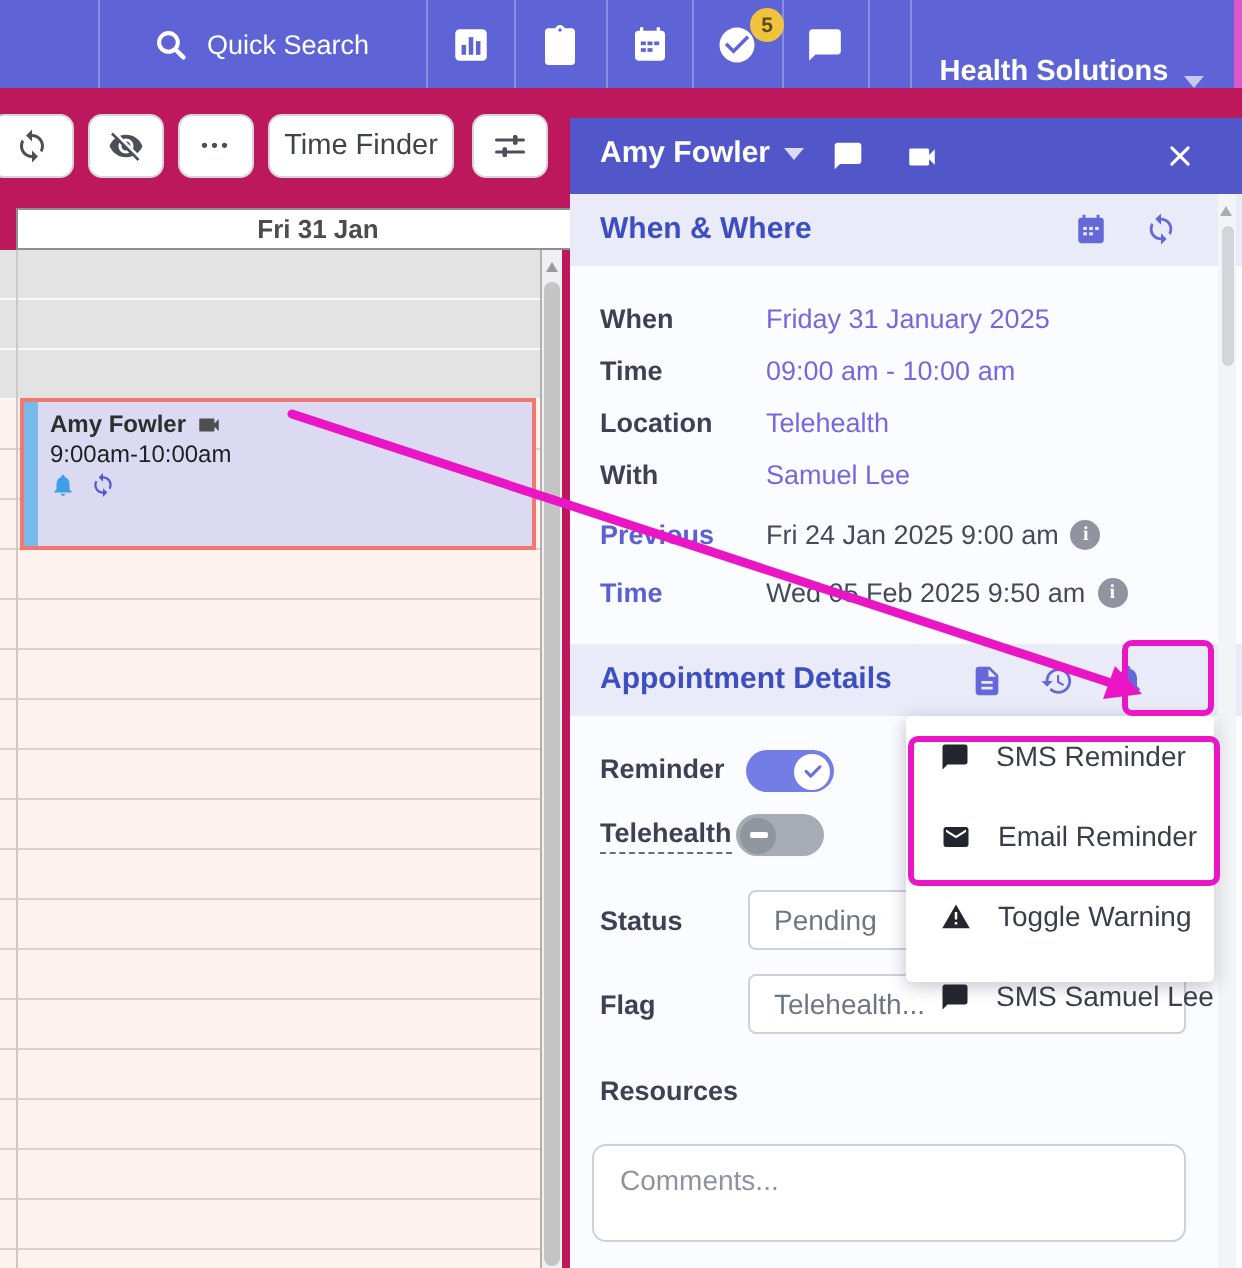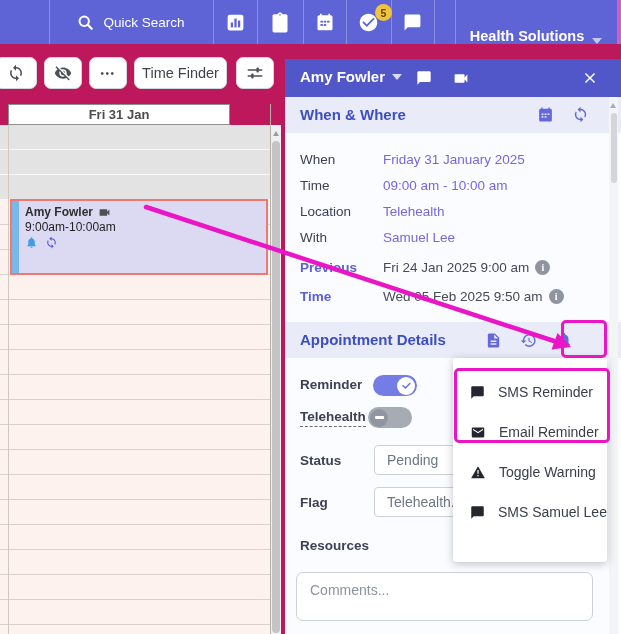--- a/index.html
+++ b/index.html
@@ -21,21 +21,21 @@
          color:#5c4913;font-size:10.5px;font-weight:700;display:flex;align-items:center;justify-content:center;}
   .nav-sliver{left:617px;top:0;width:4px;height:44px;background:#dd59cb;}
 
   
   .tbtn{position:absolute;top:57px;height:32px;background:#fff;border:1px solid #d3d6dc;border-radius:7px;
         display:flex;align-items:center;justify-content:center;box-sizing:border-box;cursor:pointer;color:#4b5058;}
   .tbtn-label{font-size:14.5px;color:#3f434c;}
   .dots{font-size:10px;letter-spacing:1.5px;color:#4b5058;}
 
   
-  .cal-header{left:8px;top:104px;width:222px;height:21px;background:#fff;border:1px solid #8f8f8f;box-sizing:border-box;
+  .cal-header{left:8px;top:104px;width:302px;height:21px;background:#fff;border:1px solid #8f8f8f;box-sizing:border-box;
               display:flex;align-items:center;justify-content:center;font-size:13px;font-weight:700;color:#4c4c4c;}
   .cal-gray{left:0;top:125px;width:270px;height:75px;
             background:repeating-linear-gradient(to bottom,#e3e3e3 0 24px,#f8f8f8 24px 25px);}
   .cal-pink{left:0;top:200px;width:270px;height:434px;
             background:repeating-linear-gradient(to bottom,#fdf2ee 0 24px,#dad3cc 24px 25px);}
   .cal-vline-l{left:8px;top:125px;width:1px;height:509px;background:#cfc9c2;}
   .cal-vline-r{left:270px;top:104px;width:1px;height:530px;background:#b5afa9;}
   .appt{left:10px;top:199px;width:258px;height:76px;background:#dcd9f2;border:2px solid #f0786f;box-sizing:border-box;cursor:pointer;}
   .appt-strip{position:absolute;left:0;top:0;width:7px;height:100%;background:#79b8ea;}
   .appt-title{position:absolute;left:13px;top:4px;font-size:12px;font-weight:700;color:#2e2e2e;display:flex;align-items:center;gap:5px;}
@@ -47,21 +47,21 @@
   .sb-arrow{width:0;height:0;border-left:3.5px solid transparent;border-right:3.5px solid transparent;border-bottom:5px solid #9a9aa0;}
 
   
   .panel{left:285px;top:59px;width:336px;height:575px;background:#fbfcff;}
   .panel-header{position:absolute;left:0;top:0;width:100%;height:38px;background:#5157c8;}
   .panel-title{position:absolute;left:15px;top:9px;color:#fff;font-size:15px;font-weight:700;display:flex;align-items:center;gap:7px;cursor:pointer;}
   .band{position:absolute;left:0;width:100%;height:36px;background:#e9ebf8;}
   .band-title{position:absolute;left:15px;top:9px;font-size:15px;font-weight:700;color:#3c4ec0;}
   .band-icons{position:absolute;top:9px;display:flex;gap:18px;align-items:center;}
   .irow{position:absolute;left:15px;height:18px;display:flex;align-items:center;}
-  .ilabel{width:83px;font-size:13.5px;font-weight:400;color:#3d4154;flex:none;}
+  .ilabel{width:83px;font-size:13.5px;font-weight:700;color:#3d4154;flex:none;}
   .ilabel.purple{color:#5b60d2;font-weight:700;}
   .ival{font-size:13.5px;color:#7568de;white-space:nowrap;}
   .ival.dark{color:#454a59;}
   .info-i{display:inline-flex;width:15px;height:15px;border-radius:50%;background:#9094a0;color:#fff;
           font-size:10px;font-weight:700;font-family:"Liberation Serif",serif;align-items:center;justify-content:center;margin-left:6px;}
   .flabel{position:absolute;left:15px;font-size:13.5px;font-weight:700;color:#3d4154;}
   .flabel.dashed{border-bottom:1px dashed #666c78;padding-bottom:2px;}
   .toggle{position:absolute;width:44px;height:21px;border-radius:11px;cursor:pointer;}
   .toggle.on{background:#747ce6;}
   .toggle.off{background:#a6abb4;}
@@ -70,22 +70,22 @@
   .toggle.off .knob{left:2px;background:#8f96a0;}
   .minus{width:9px;height:2.2px;background:#fff;border-radius:1px;}
   .select{position:absolute;left:89px;width:219px;height:30px;background:#fff;border:1px solid #ccd1d9;border-radius:4px;
           box-sizing:border-box;display:flex;align-items:center;padding:0 12px;font-size:14px;color:#6e7684;cursor:pointer;}
   .select .sel-caret{margin-left:auto;width:0;height:0;border-left:5px solid transparent;border-right:5px solid transparent;border-top:6px solid #555b66;}
   .comments{position:absolute;left:11px;width:297px;height:49px;border:1px solid #ccd1d9;border-radius:7px;box-sizing:border-box;
             resize:none;font-family:"Liberation Sans",sans-serif;font-size:14px;padding:9px 13px;color:#3d4154;background:#fff;outline:none;}
   .comments::placeholder{color:#8d93a0;}
 
   
-  .menu{left:453px;top:358px;width:154px;height:204px;background:#fff;border-radius:3px;z-index:30;
-        box-shadow:0 2px 9px rgba(40,40,70,.28);padding-top:14px;box-sizing:border-box;}
+  .menu{left:453px;top:358px;width:154px;height:133px;background:#fff;border-radius:3px;z-index:30;
+        box-shadow:0 2px 9px rgba(40,40,70,.28);padding-top:0;box-sizing:border-box;}
   .mitem{height:40px;display:flex;align-items:center;gap:13px;padding-left:17px;font-size:14px;color:#3a3e48;cursor:pointer;white-space:nowrap;}
 
   
   .anno{z-index:50;pointer-events:none;}
   .anno-rect{position:absolute;border:3.5px solid #ea16c6;border-radius:5px;z-index:50;pointer-events:none;box-sizing:border-box;}
 </style>
 </head>
 <body>
 
 <div class="stage">

